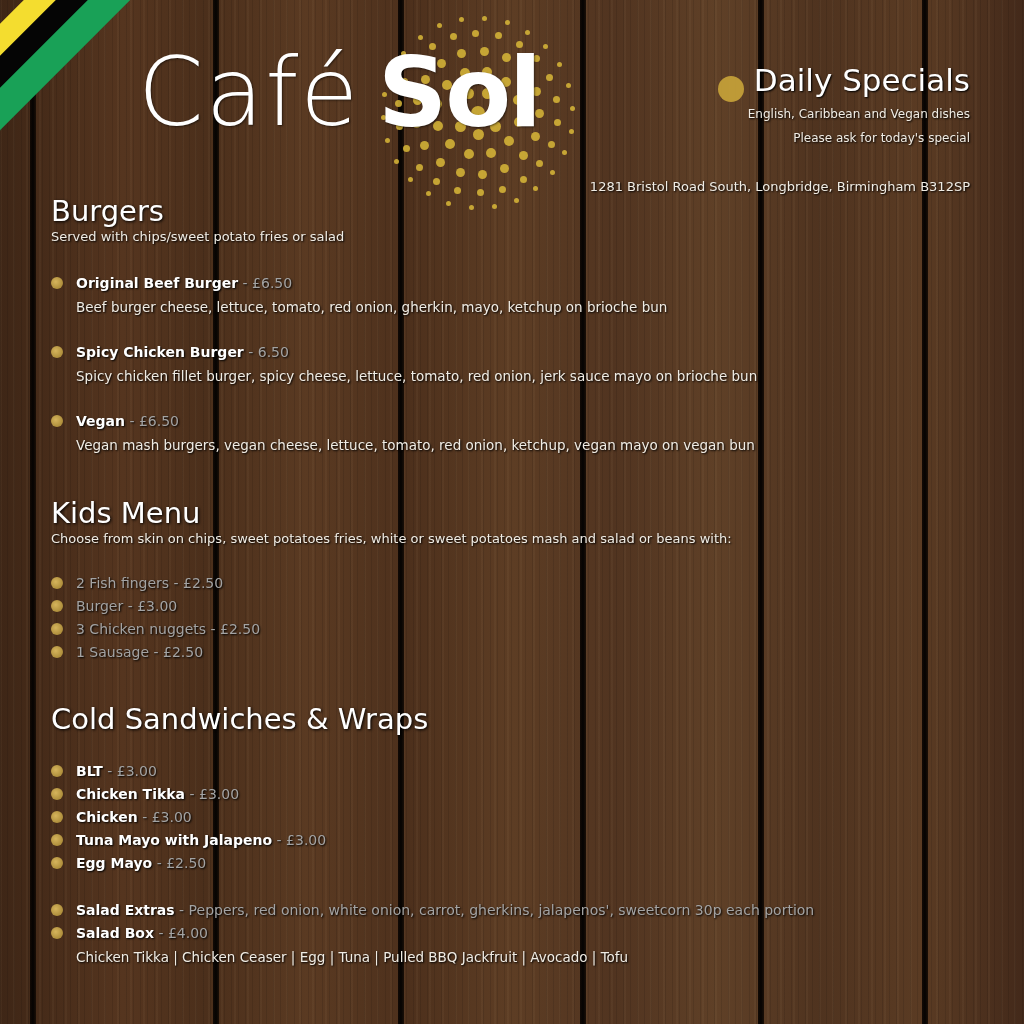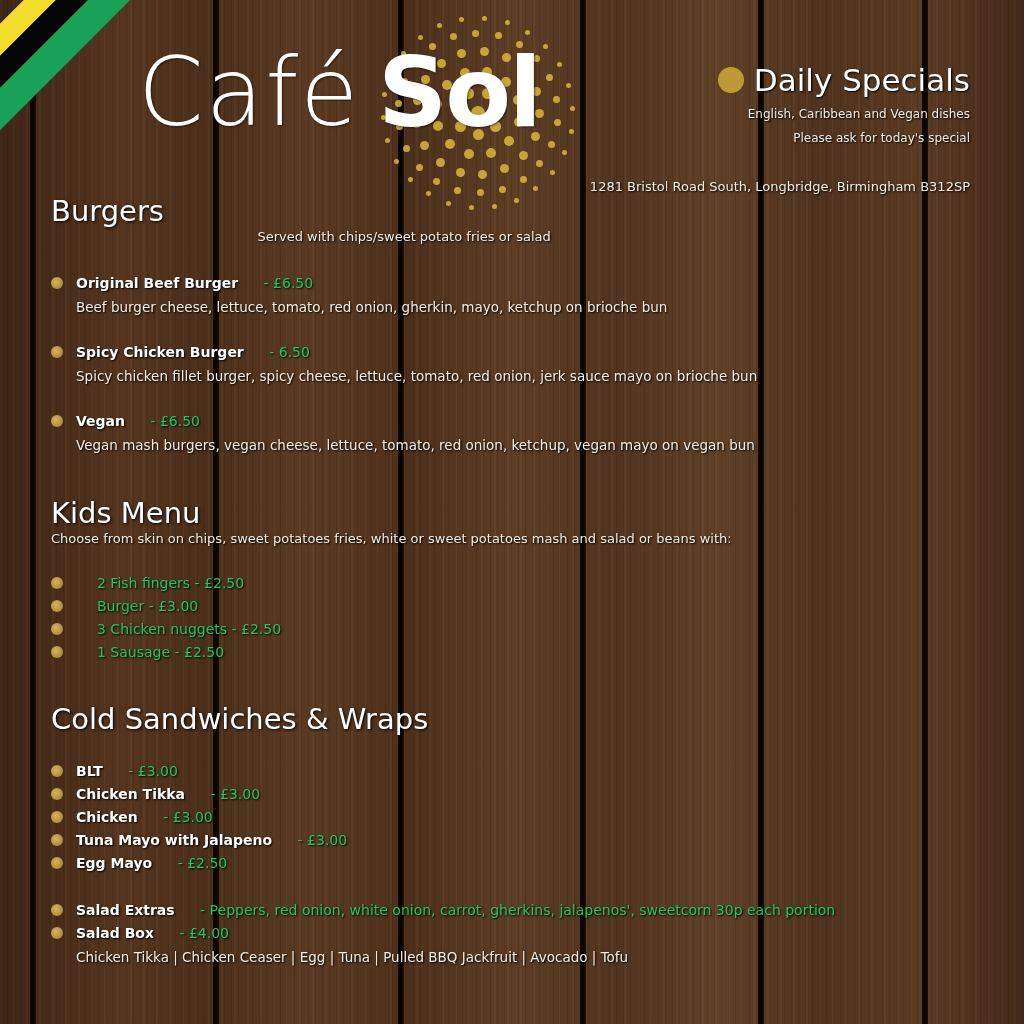--- a/index.html
+++ b/index.html
@@ -23,32 +23,32 @@
   .s-black { background:#050505; top:22px; }
   .s-green { background:#19a157; top:54px; }
 
   .logo { position:absolute; left:138px; top:38px; height:110px; }
   .logo-cafe { position:absolute; left:0; top:0; font-family:"DejaVu Sans", sans-serif; font-weight:200; font-size:94px; letter-spacing:2px; color:#ffffff; line-height:110px; text-shadow:1px 1px 2px rgba(0,0,0,0.5); -webkit-text-stroke:0; }
   .logo-sol { position:absolute; left:240px; top:0; font-family:"DejaVu Sans", sans-serif; font-weight:bold; font-size:96px; color:#fff; line-height:110px; letter-spacing:-2px; text-shadow:1px 1px 2px rgba(0,0,0,0.5); }
   .sun { position:absolute; left:378px; top:18px; width:200px; height:190px; }
   .dot { position:absolute; border-radius:50%; background:#d9b838; opacity:0.85; }
 
   .specials { position:absolute; right:54px; top:58px; text-align:right; }
-  .specials-title { font-size:31px; color:#fff; line-height:44px; text-shadow:1px 1px 2px #000; display:flex; align-items:center; justify-content:flex-end; gap:10px; }
+  .specials-title { font-size:31px; color:#fff; line-height:44px; text-shadow:1px 1px 2px #000; display:flex; align-items:flex-end; justify-content:flex-end; gap:10px; }
   .specials-dot { width:26px; height:26px; border-radius:50%; background:#c9a43a; opacity:0.9; display:inline-block; }
   .specials-line { font-size:12px; color:#f0ece4; line-height:24px; text-shadow:1px 1px 2px #000; }
   .address { position:absolute; right:54px; top:159px; font-size:13px; color:#f0ece4; text-shadow:1px 1px 2px #000;margin-top:20px; }
 
   .section { position:absolute; left:51px; }
   .sec-title { font-size:29px; color:#fff; line-height:34px; text-shadow:1px 1px 3px #000; font-weight:400; }
-  .sec-sub { font-size:13px; color:#f0ece4; text-shadow:1px 1px 2px #000; line-height:18px;text-align:center; }
+  .sec-sub { font-size:13px; color:#f0ece4; text-shadow:1px 1px 2px #000; line-height:18px; }
   .item { position:relative; padding-left:25px; text-shadow:1px 1px 2px #000; font-size:14px; line-height:23px; }
   .bullet { position:absolute; left:0; top:5px; width:12px; height:12px; border-radius:50%; background:radial-gradient(circle at 40% 40%, #d6b45c, #9c7d2d); }
   .name { font-weight:bold; color:#fff; font-family:"DejaVu Sans", sans-serif; }
-  .price { color:#22c55e;margin-left:21px; }
+  .price { color:#a3a3a3; }
   .desc { font-size:13.5px; color:#f0ece4; line-height:24px; }
   .gap { height:22px; }
 </style>
 </head>
 <body>
 
 <div class="wood"></div>
 <div class="seam" style="left:30px"></div>
 <div class="seam" style="left:213px"></div>
 <div class="seam" style="left:398px"></div>

